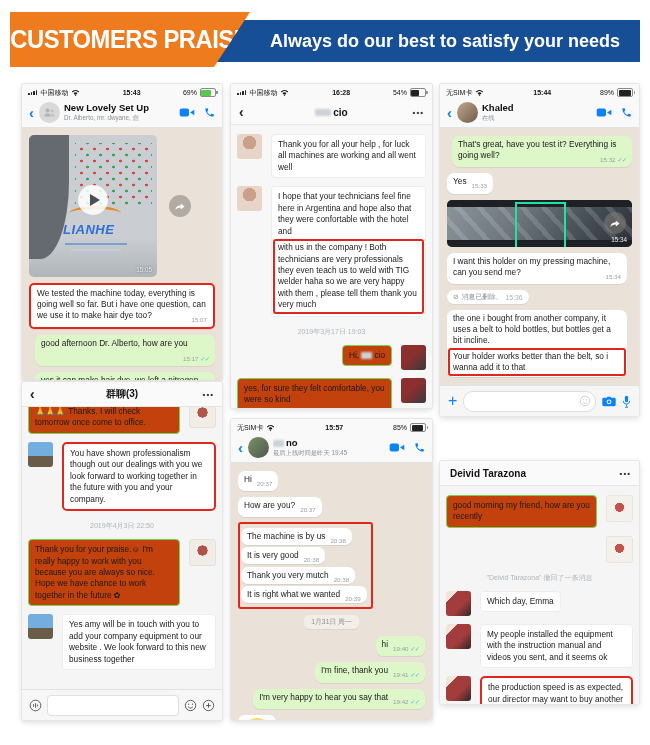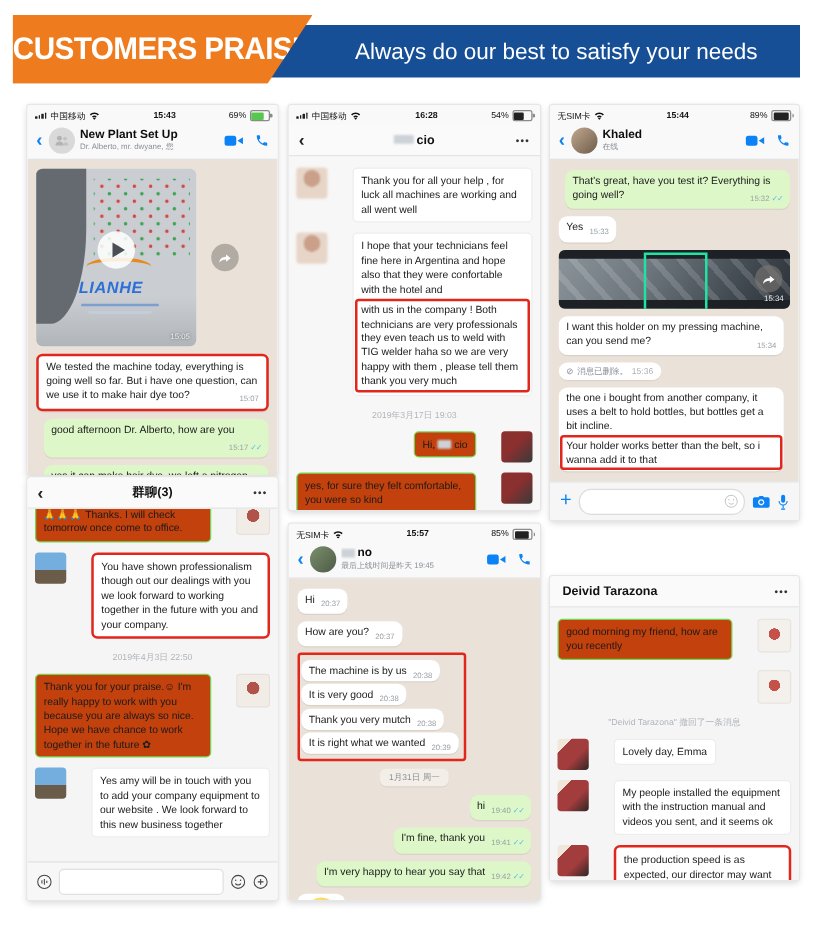--- a/index.html
+++ b/index.html
@@ -5,21 +5,21 @@
   html,body{margin:0;padding:0;background:#fff;}
   body{width:650px;height:745px;overflow:hidden;font-family:"Liberation Sans","DejaVu Sans",sans-serif;color:#1a1a1a;}
   .stage{position:relative;width:650px;height:745px;background:#fff;}
 
   
   .banner-blue{position:absolute;left:150px;top:20px;width:490px;height:42px;background:#164f96;}
   .banner-orange{position:absolute;left:10px;top:12px;width:240px;height:55px;background:#ee7c1e;
     clip-path:polygon(0 0,100% 0,85% 100%,0 100%);display:flex;align-items:center;justify-content:center;}
   .banner-orange .t{color:#fff;font-size:25px;font-weight:800;letter-spacing:-.5px;transform:scaleX(.95);white-space:nowrap;}
   .banner-tag{position:absolute;left:258px;top:20px;width:374px;height:42px;display:flex;align-items:center;justify-content:center;
-    color:#fff;font-size:18px;font-weight:400;white-space:nowrap;}
+    color:#fff;font-size:18px;font-weight:700;white-space:nowrap;}
 
   
   .phone{position:absolute;background:#fff;border-radius:2px;overflow:hidden;display:flex;flex-direction:column;
     box-shadow:0 0 0 1px #e6e6e6,0 2px 6px rgba(0,0,0,.16);}
   #phA{left:22px;top:84px;width:200px;height:296px}
   #phB{left:22px;top:382px;width:200px;height:338px}
   #phC{left:231px;top:84px;width:201px;height:324px}
   #phD{left:231px;top:419px;width:201px;height:301px}
   #phE{left:440px;top:84px;width:199px;height:332px}
   #phF{left:440px;top:461px;width:199px;height:243px}
@@ -61,21 +61,21 @@
   .wab{position:relative;border-radius:7px;padding:3px 6px 3px;font-size:8.3px;line-height:1.32;max-width:168px;width:fit-content;
     box-shadow:0 1px 0 rgba(0,0,0,.07);margin:3px 0;}
   .wab.recv{background:#fff;}
   .wab.sent{background:#ddf7c8;margin-left:auto;}
   .msgtime{float:right;font-size:6.2px;color:#9aa0a5;margin:6px 0 0 5px;white-space:nowrap;}
   .ticks{color:#53bdeb;font-size:6.4px;letter-spacing:-1px;}
   .wasep{align-self:center;background:#f3eee7;color:#8b9095;font-size:6.8px;border-radius:5px;padding:2px 7px;margin:4px 0;box-shadow:0 1px 0 rgba(0,0,0,.06);}
   .syspill{align-self:flex-start;background:#fff;border-radius:8px;font-size:6.8px;color:#8a9097;padding:2px 6px;margin:3px 0;display:flex;align-items:center;gap:3px;box-shadow:0 1px 0 rgba(0,0,0,.06);}
 
   
-  .wxrow{display:flex;align-items:flex-start;gap:20px;margin:4px 0;}
+  .wxrow{display:flex;align-items:flex-start;gap:9px;margin:4px 0;}
   .wxrow.sent{flex-direction:row-reverse;}
   .wxav{width:25px;height:25px;border-radius:3px;flex:none;}
   .wxb{border-radius:4px;padding:4px 6px;font-size:8.3px;line-height:1.38;max-width:142px;}
   .wxb.recv{background:#fff;border:1px solid #ededed;}
   .wxb.sent{background:#c2410c;border:1px solid #74d650;}
   .wxsep{text-align:center;font-size:7px;color:#b0b5ba;margin:6px 0 4px;}
   .cutTop{margin-top:-11px;}
 
   
   .rb{border:2px solid #e1261c !important;border-radius:5px;}
@@ -177,21 +177,21 @@
       <span class="back-wa">‹</span>
       <div class="av av-group">
         <svg width="13" height="11" viewBox="0 0 20 16">
             <circle cx="7" cy="5" r="3" fill="#b3b3b3"></circle>
             <path d="M2 14c0-3 2.2-5 5-5s5 2 5 5z" fill="#b3b3b3"></path>
             <circle cx="14" cy="5.5" r="2.4" fill="#c2c2c2"></circle>
             <path d="M11 14c.4-2.6 1.8-4 3.5-4 2.2 0 3.5 1.6 3.5 4z" fill="#c2c2c2"></path>
           </svg>
       </div>
       <div class="ht">
-        <div class="t">New Plant Set Up</div>
+        <div class="t">New Lovely Set Up</div>
         <div class="s">Dr. Alberto, mr. dwyane, 您</div>
       </div>
       <div class="hicons">
         <svg width="16" height="11" viewBox="0 0 24 16">
             <rect x="1" y="2" width="14" height="12" rx="3" fill="#0b82f5"></rect>
             <path d="M16.5 8l6.5-4.2v8.4z" fill="#0b82f5"></path>
           </svg>
         <svg width="11" height="11" viewBox="0 0 24 24">
             <path fill="#0b82f5" d="M6.8 10.5c1.4 2.8 3.9 5.3 6.7 6.7l2.2-2.2c.3-.3.7-.4 1-.3 1.1.4 2.3.6 3.6.6.6 0 1 .4 1 1v3.6c0 .6-.4 1-1 1C11 21 3 13 3 3.7c0-.6.4-1 1-1h3.6c.6 0 1 .4 1 1 0 1.2.2 2.4.6 3.6.1.3 0 .7-.3 1l-2.1 2.2z"></path>
           </svg>
@@ -473,21 +473,21 @@
       <div class="wxrow sent">
         <div class="wxav avF-sketch"></div>
         <div class="wxb sent">good morning my friend, how are you recently</div>
       </div>
       <div class="wxrow sent">
         <div class="wxav avF-sketch"></div>
       </div>
       <div class="wxsep">"Deivid Tarazona" 撤回了一条消息</div>
       <div class="wxrow">
         <div class="wxav avF-photo"></div>
-        <div class="wxb recv">Lovely day, Emma</div>
+        <div class="wxb recv">Which day, Emma</div>
       </div>
       <div class="wxrow">
         <div class="wxav avF-photo"></div>
         <div class="wxb recv">My people installed the equipment with the instruction manual and videos you sent, and it seems ok</div>
       </div>
       <div class="wxrow">
         <div class="wxav avF-photo"></div>
         <div class="wxb recv rb">the production speed is as expected, our director may want to buy another set later, i will contact you soon</div>
       </div>
     </div>

